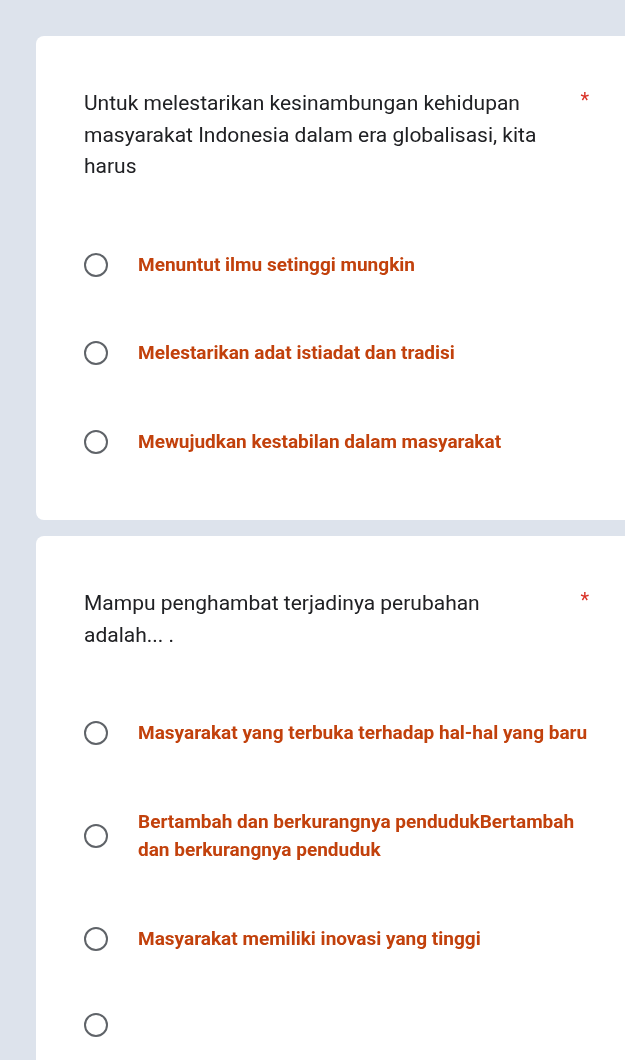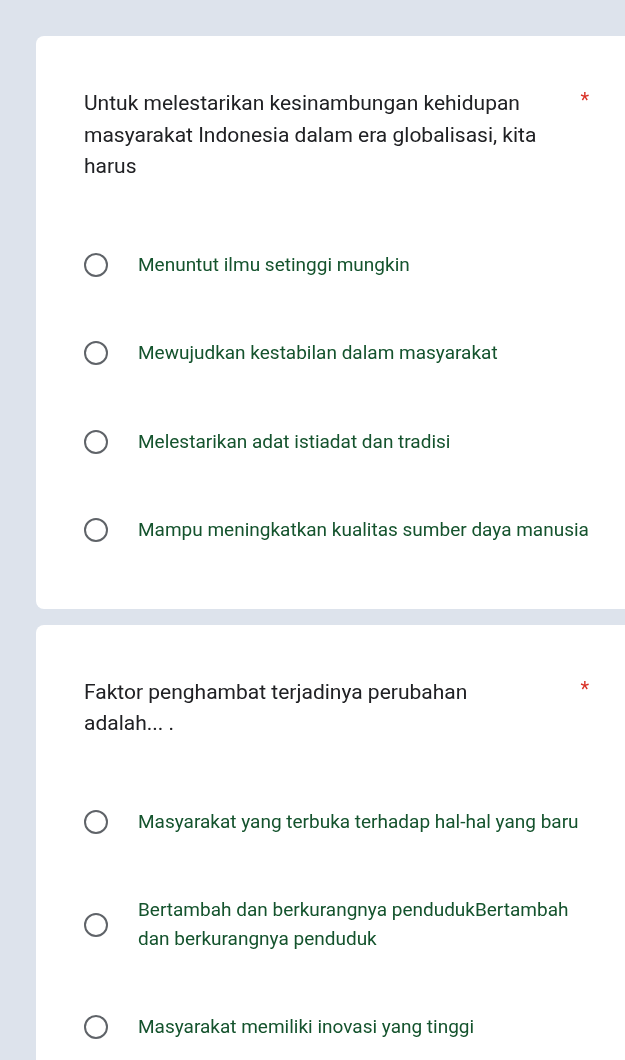--- a/index.html
+++ b/index.html
@@ -45,53 +45,50 @@
     .radio-button {
       width: 24px;
       height: 24px;
       border: 2.5px solid #5f6368;
       border-radius: 50%;
       flex-shrink: 0;
       margin-right: 18px;
     }
     .option-label {
       font-size: 19px;
-      color: #14532d;
+      color: #c2410c;
       line-height: 1.5;
+      font-weight: bold;
     }
   </style>
 </head>
 <body>
 
 <div class="question-card">
   <div class="question-header">
     <div class="question-text">Untuk melestarikan kesinambungan kehidupan masyarakat Indonesia dalam era globalisasi, kita harus</div>
     <div class="required-asterisk">*</div>
   </div>
   <div class="option-row">
     <div class="radio-button"></div>
     <div class="option-label">Menuntut ilmu setinggi mungkin</div>
   </div>
   <div class="option-row">
     <div class="radio-button"></div>
-    <div class="option-label">Mewujudkan kestabilan dalam masyarakat</div>
-  </div>
-  <div class="option-row">
-    <div class="radio-button"></div>
     <div class="option-label">Melestarikan adat istiadat dan tradisi</div>
   </div>
   <div class="option-row">
     <div class="radio-button"></div>
-    <div class="option-label">Mampu meningkatkan kualitas sumber daya manusia</div>
+    <div class="option-label">Mewujudkan kestabilan dalam masyarakat</div>
   </div>
 </div>
 
 <div class="question-card">
   <div class="question-header">
-    <div class="question-text">Faktor penghambat terjadinya perubahan adalah... .</div>
+    <div class="question-text">Mampu penghambat terjadinya perubahan adalah... .</div>
     <div class="required-asterisk">*</div>
   </div>
   <div class="option-row">
     <div class="radio-button"></div>
     <div class="option-label">Masyarakat yang terbuka terhadap hal-hal yang baru</div>
   </div>
   <div class="option-row">
     <div class="radio-button"></div>
     <div class="option-label">Bertambah dan berkurangnya pendudukBertambah dan berkurangnya penduduk</div>
   </div>

